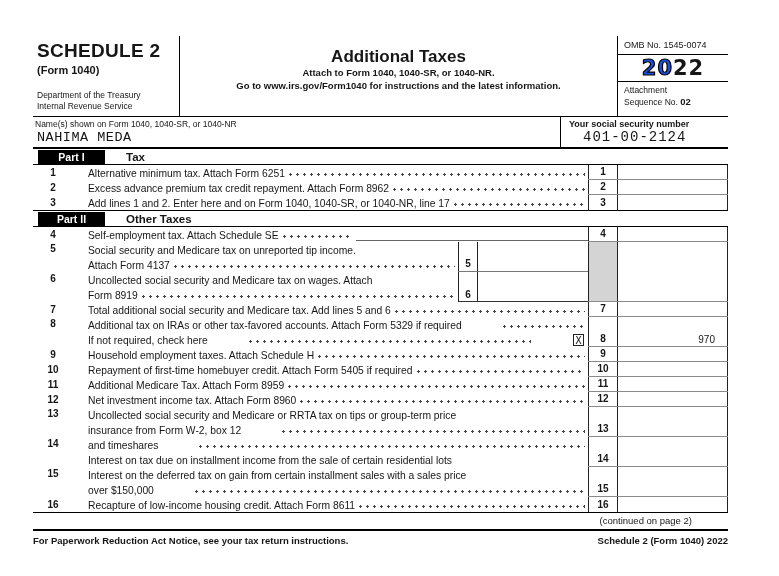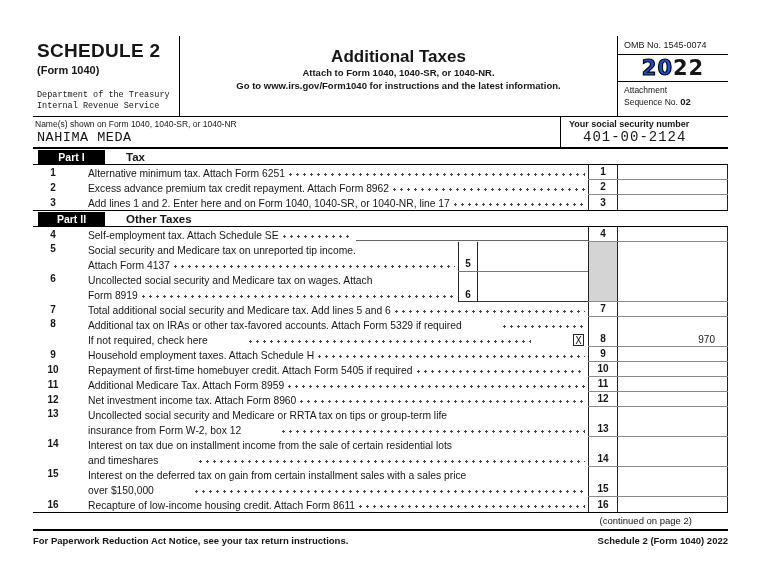--- a/index.html
+++ b/index.html
@@ -6,21 +6,21 @@
   .page { position:relative; width:779px; height:576px; background:#fff;
           font-family:"Liberation Sans","DejaVu Sans",sans-serif; color:#161616; overflow:hidden; }
   .sheet { position:absolute; left:33px; top:36px; width:695px; }
   * { box-sizing:border-box; }
 
   
   .hdr { display:flex; border-bottom:1.5px solid #000; }
   .hdr-left { width:147px; border-right:1.5px solid #000; padding:4px 6px 5px 4px; }
   .sched { font-size:19px; font-weight:bold; letter-spacing:0.3px; }
   .f1040 { font-size:11px; font-weight:bold; margin-top:2px; }
-  .dept { font-size:8.5px; margin-top:14px; line-height:1.25;font-family:Liberation Mono, monospace; }
+  .dept { font-size:8.5px; margin-top:14px; line-height:1.25; }
   .hdr-center { flex:1; text-align:center; padding-top:11px; }
   .title { font-size:17px; font-weight:bold; }
   .attach { font-size:9.5px; font-weight:bold; }
   .goto { font-size:9.5px; font-weight:bold; margin-top:2px; }
   .hdr-right { width:111px; border-left:1.5px solid #000; font-size:9px; }
   .omb { padding:4px 2px 4px 6px; border-bottom:1px solid #000; white-space:nowrap; }
   .year { border-bottom:1px solid #000; text-align:center; font-size:21px; font-weight:bold;
           padding:1px 0 1px; font-family:"DejaVu Sans",sans-serif; letter-spacing:1px; }
   .year .outline { color:#1d4ed8; -webkit-text-stroke:1.2px #000; }
   .attseq { padding:3px 2px 3px 6px; font-size:8.5px; line-height:1.3; }
@@ -303,42 +303,42 @@
         <div class="rcols">
           <div class="nbox">12</div>
           <div class="amt"></div>
         </div>
       </div>
 
       <div class="row d2">
         <div class="lno">13</div>
         <div class="txtcol">
           <div class="tline">
-              <span class="lbl">Uncollected social security and Medicare or RRTA tax on tips or group-term life</span>
+              <span class="lbl">Uncollected social security and Medicare or RRTA tax on tips or group-term price</span>
             </div>
           <div class="tline">
               <span class="lbl">insurance from Form W-2, box 12</span>
               <span class="dots"></span>
             </div>
         </div>
         <div class="rcols">
           <div class="nbox">13</div>
           <div class="amt"></div>
         </div>
       </div>
 
       <div class="row d2">
         <div class="lno">14</div>
         <div class="txtcol">
           <div class="tline">
+              <span class="lbl">and timeshares</span>
+              <span class="dots"></span>
+            </div>
+          <div class="tline">
               <span class="lbl">Interest on tax due on installment income from the sale of certain residential lots</span>
-            </div>
-          <div class="tline">
-              <span class="lbl">and timeshares</span>
-              <span class="dots"></span>
             </div>
         </div>
         <div class="rcols">
           <div class="nbox">14</div>
           <div class="amt"></div>
         </div>
       </div>
 
       <div class="row d2">
         <div class="lno">15</div>

